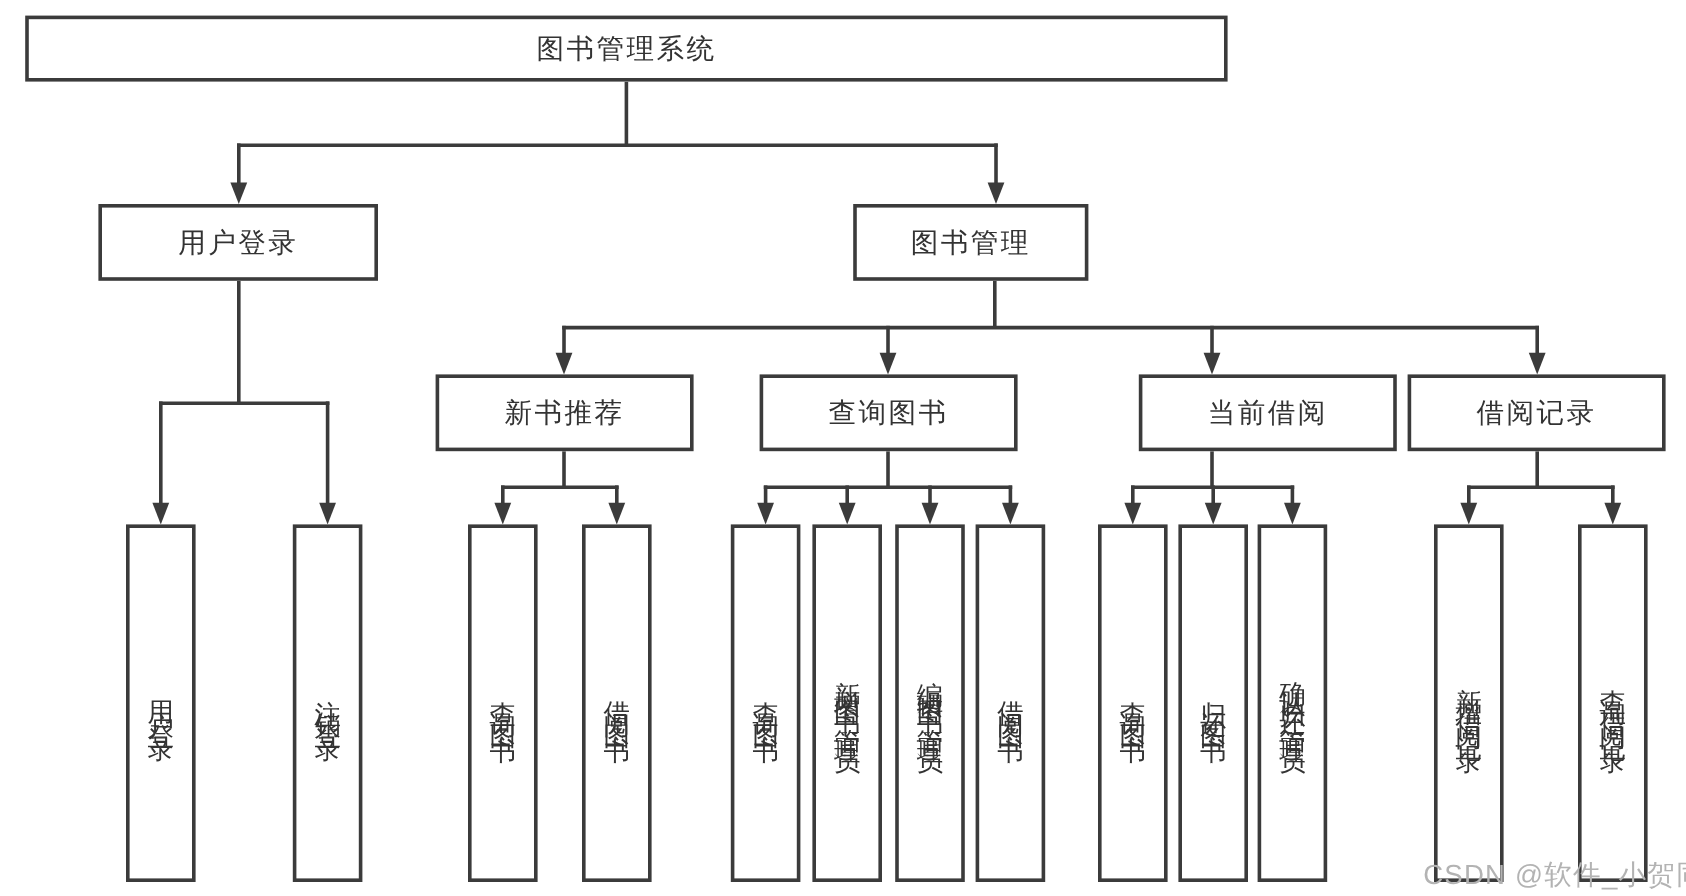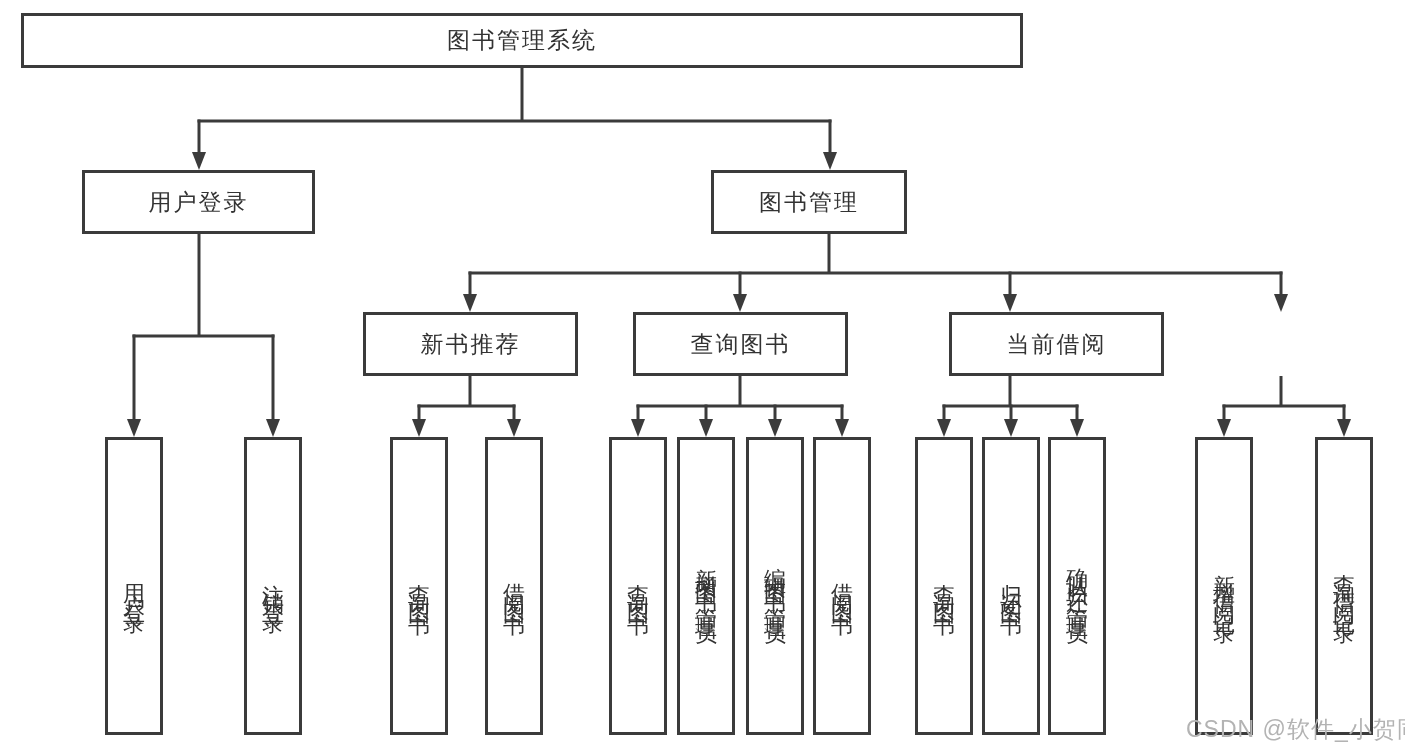--- a/index.html
+++ b/index.html
@@ -156,20 +156,23 @@
 
   <div class="node hnode l3 n-newbook">
     <span>新书推荐</span>
   </div>
   <div class="node hnode l3 n-borrow">
     <span>查询图书</span>
   </div>
   <div class="node hnode l3 n-current">
     <span>当前借阅</span>
   </div>
+  <div class="node hnode l3 n-records">
+    <span>借阅记录</span>
+  </div>
 
   <div class="node vnode leaf lf-1a">
     <span>用户登录</span>
   </div>
   <div class="node vnode leaf lf-1b">
     <span>注销登录</span>
   </div>
 
   <div class="node vnode leaf lf-2a">
     <span>查询图书</span>

